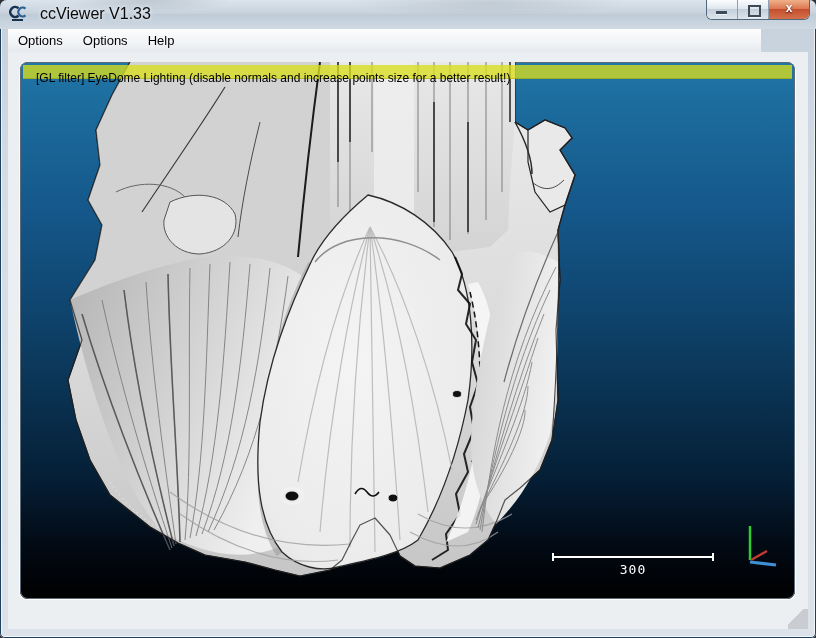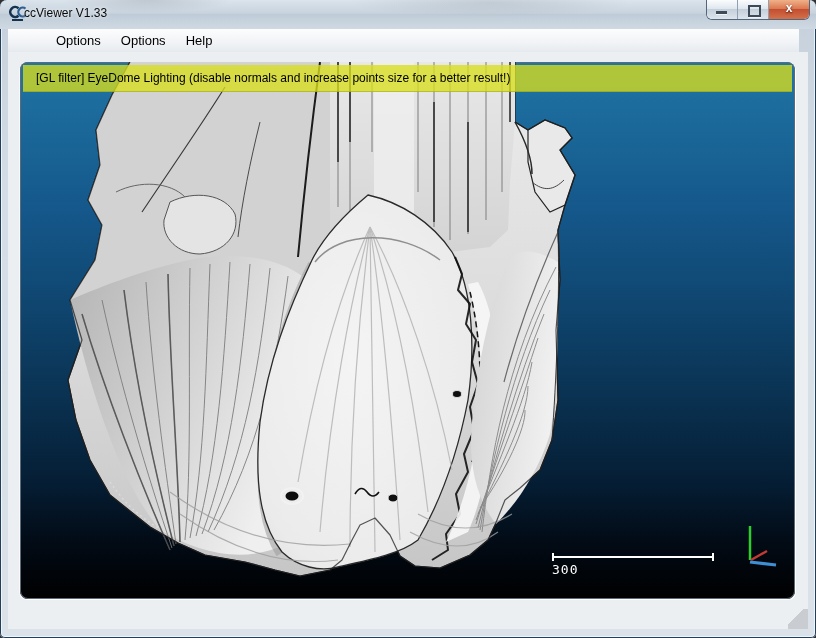--- a/index.html
+++ b/index.html
@@ -7,55 +7,55 @@
   .window{position:absolute;left:0;top:0;width:816px;height:638px;border-radius:7px 7px 5px 5px;
     background:linear-gradient(180deg,#c5d0dc 0%,#d4dde6 30%,#dbe2e9 100%);
     box-shadow:inset 0 0 0 1px #20405e, inset 0 0 0 2px rgba(255,255,255,.65);overflow:hidden;}
   
   .titlebar{position:absolute;left:0;top:0;width:100%;height:29px;
     background:linear-gradient(180deg,#dbe4ec 0%,#c8d3de 45%,#bfccd8 50%,#cfd9e2 100%);}
   .titlebar .shine{position:absolute;inset:0;background:
     radial-gradient(120px 18px at 18% 0%,rgba(120,130,140,.28),transparent 70%),
     radial-gradient(200px 20px at 60% 10%,rgba(100,110,120,.18),transparent 70%);}
   .app-icon{position:absolute;left:9px;top:5px;width:20px;height:18px;}
-  .title-text{position:absolute;left:24px;top:0;height:25px;line-height:27px;font-size:12px;color:#0a0a0a;
+  .title-text{position:absolute;left:40px;top:0;height:25px;line-height:27px;font-size:16px;color:#0a0a0a;
     text-shadow:0 0 4px rgba(255,255,255,.9);}
   .win-controls{position:absolute;right:7px;top:0;height:19px;display:flex;
     border-radius:0 0 5px 5px;overflow:hidden;box-shadow:0 0 0 1px #54667a, inset 0 0 0 1px rgba(255,255,255,.55);}
   .wbtn{width:30px;height:19px;position:relative;cursor:default;
     background:linear-gradient(180deg,#fbfdfe 0%,#dfe7ee 45%,#c4cfda 50%,#dde5ec 100%);border-right:1px solid #8ea0b2;}
   .wbtn.close{width:40px;border-right:none;
     background:linear-gradient(180deg,#f0b189 0%,#dc7952 45%,#c34f31 50%,#d3714a 100%);}
   .glyph-min{position:absolute;left:9px;top:11px;width:11px;height:3px;background:#3d4a57;
     box-shadow:0 1px 0 rgba(255,255,255,.7);}
   .glyph-max{position:absolute;left:10px;top:5px;width:9px;height:8px;border:2px solid #3d4a57;
     box-shadow:0 1px 0 rgba(255,255,255,.6);}
   .glyph-close{position:absolute;left:0;top:1px;width:100%;text-align:center;color:#fff;font-size:12px;
     font-weight:bold;text-shadow:0 1px 2px rgba(60,0,0,.8);}
   
   .menubar{position:absolute;left:8px;top:29px;width:753px;height:23px;display:flex;align-items:flex-start;
-    background:linear-gradient(180deg,#fdfdfd 0%,#f1f3f6 60%,#e6eaee 100%);border-bottom:1px solid #cdd2d8;padding-left:38px;}
+    background:linear-gradient(180deg,#fdfdfd 0%,#f1f3f6 60%,#e6eaee 100%);border-bottom:1px solid #cdd2d8;}
   .menu-item{padding:0 10px;font-size:13px;color:#000;line-height:23px;cursor:default;}
   
   .client{position:absolute;left:8px;top:52px;width:800px;height:577px;background:#eceff2;}
   .viewport{position:absolute;left:12px;top:10px;width:775px;height:537px;border-radius:8px;overflow:hidden;
     background:linear-gradient(180deg,#2076a7 0%,#1b6a9b 10%,#15578a 28%,#0f4670 45%,#0a3252 62%,#051e35 78%,#020a14 90%,#000 100%);
     box-shadow:inset 0 0 0 1px #5d6a77, 1px 1px 0 rgba(255,255,255,.95), -1px 1px 0 rgba(255,255,255,.6);}
   .model-svg{position:absolute;left:0;top:0;z-index:1;}
   
-  .gl-banner{position:absolute;left:3px;right:3px;top:3px;height:27px;z-index:5;
+  .gl-banner{position:absolute;left:3px;right:3px;top:3px;height:14px;z-index:5;
     background:rgba(216,222,28,.78);box-shadow:inset 0 -1px 0 rgba(120,130,0,.35);}
   .gl-banner span{display:block;padding-left:13px;line-height:26px;font-size:12px;color:#000;}
   
   .scalebar{position:absolute;left:532px;top:491px;width:162px;z-index:3;}
   .scalebar .bar{position:relative;height:2px;background:#fff;margin-top:3px;}
   .scalebar .bar::before,.scalebar .bar::after{content:"";position:absolute;top:-3px;width:2px;height:8px;background:#fff;}
   .scalebar .bar::before{left:0;}
   .scalebar .bar::after{right:0;}
-  .scalebar .lbl{margin-top:4px;text-align:left;color:#fff;font-size:13px;
+  .scalebar .lbl{margin-top:4px;text-align:center;color:#fff;font-size:13px;
     font-family:"DejaVu Sans Mono",monospace;letter-spacing:1px;}
   .gizmo{position:absolute;left:722px;top:460px;z-index:3;}
   .resize-grip{position:absolute;right:0;bottom:0;width:20px;height:20px;
     background:linear-gradient(135deg,transparent 40%,#c9cdd2 40%);}
 </style>
 </head>
 <body>
 
 <div class="window">
 

